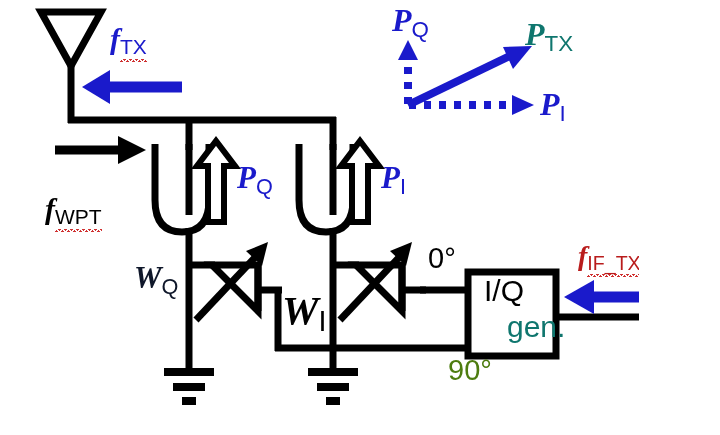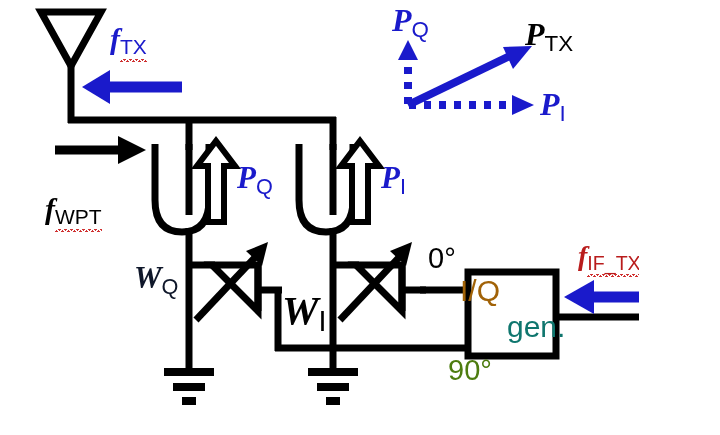--- a/index.html
+++ b/index.html
@@ -202,32 +202,32 @@
   </div>
 
   <div class="lbl" style="left:282px; top:262px; color:#000000; font-size:41px;margin-top:28px;">
     <span class="italic-f">W</span><span class="sub">I</span>
   </div>
 
   <div class="lbl" style="left:428px; top:244px; color:#000000; font-size:29px;">0°</div>
 
   <div class="lbl" style="left:420px; top:356px; color:#4d7c0f; font-size:29px;margin-left:28px;">90°</div>
 
-  <div class="lbl" style="left:460px; top:276px; color:#a16207; font-size:30px;text-align:right;">I/Q</div>
+  <div class="lbl" style="left:484px; top:276px; color:#000000; font-size:30px;text-align:right;">I/Q</div>
   <div class="lbl" style="left:507px; top:312px; color:#0f766e; font-size:30px;">gen.</div>
 
   <div class="lbl" style="left:578px; top:242px; color:#b91c1c; font-size:28px;">
     <span class="italic-f">f</span><span class="sub wavy">IF_TX</span>
   </div>
 
   <div class="lbl" style="left:392px; top:4px; color:#1a1acb; font-size:32px;">
     <span class="italic-f">P</span><span class="sub">Q</span>
   </div>
 
-  <div class="lbl" style="left:525px; top:18px; color:#000000; font-size:32px;">
+  <div class="lbl" style="left:525px; top:18px; color:#0f766e; font-size:32px;">
     <span class="italic-f">P</span><span class="sub">TX</span>
   </div>
 
   <div class="lbl" style="left:540px; top:88px; color:#1a1acb; font-size:32px;">
     <span class="italic-f">P</span><span class="sub">I</span>
   </div>
 
 </div>
 
 </body></html>

